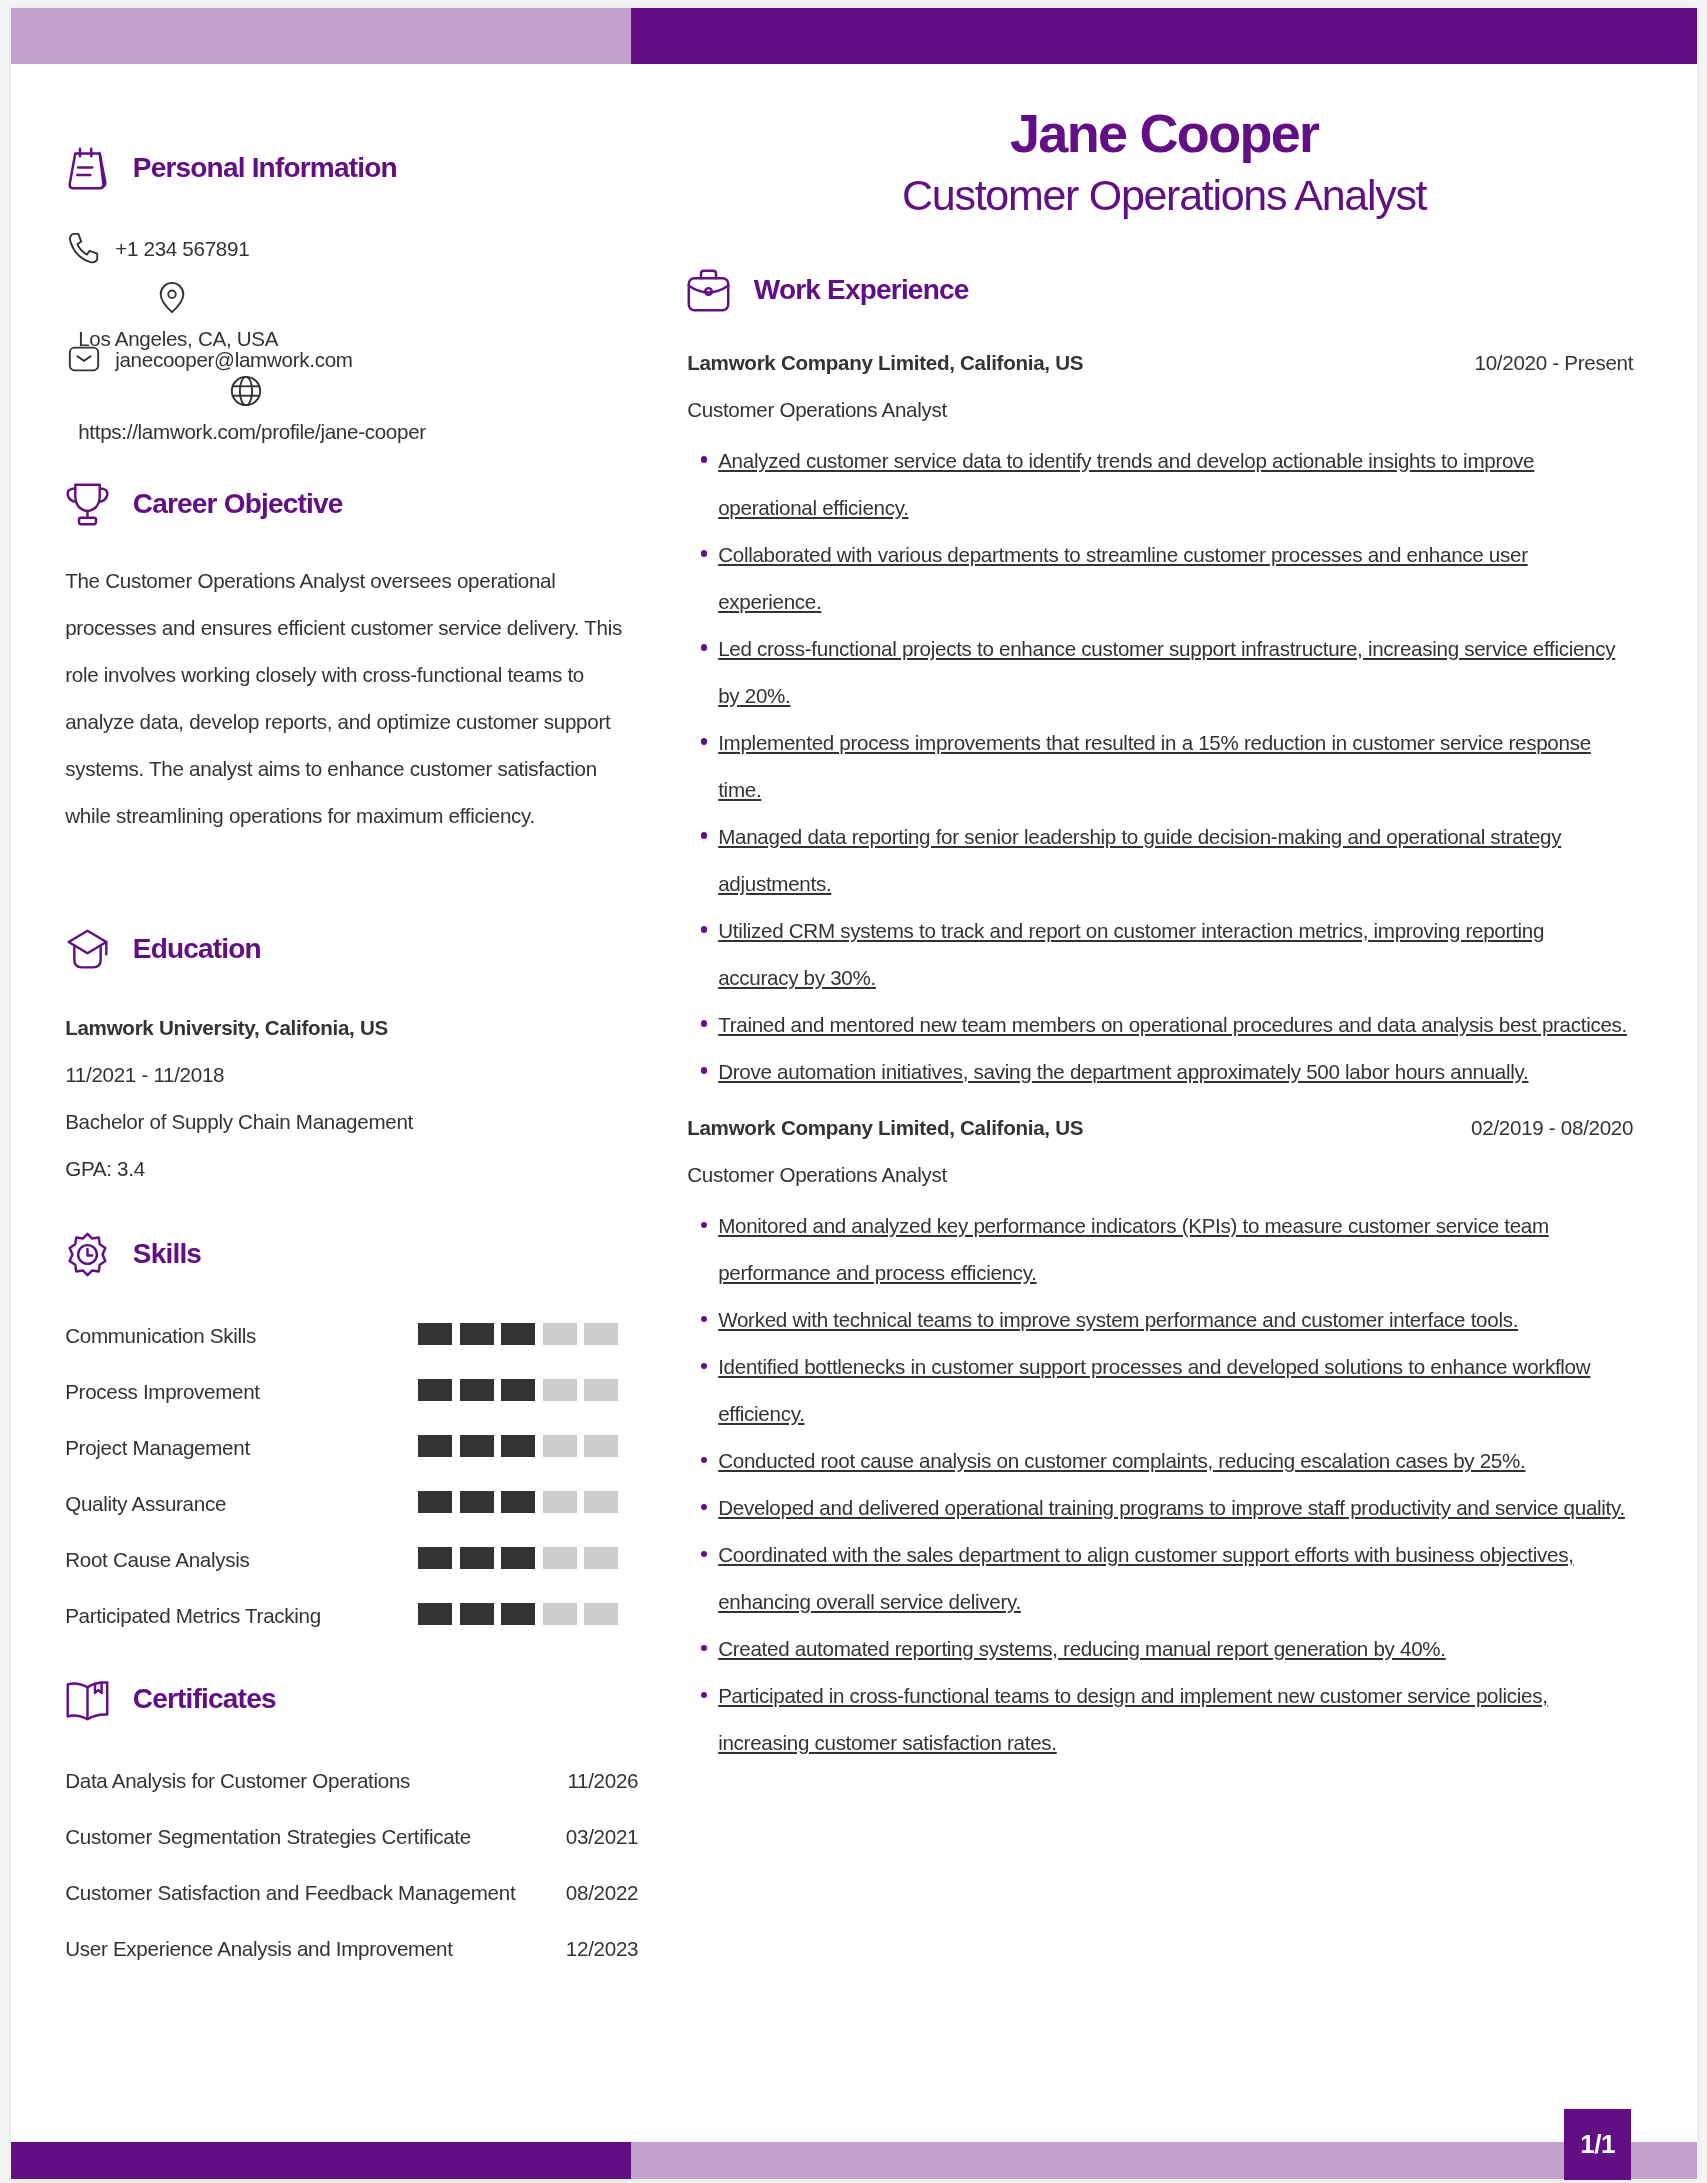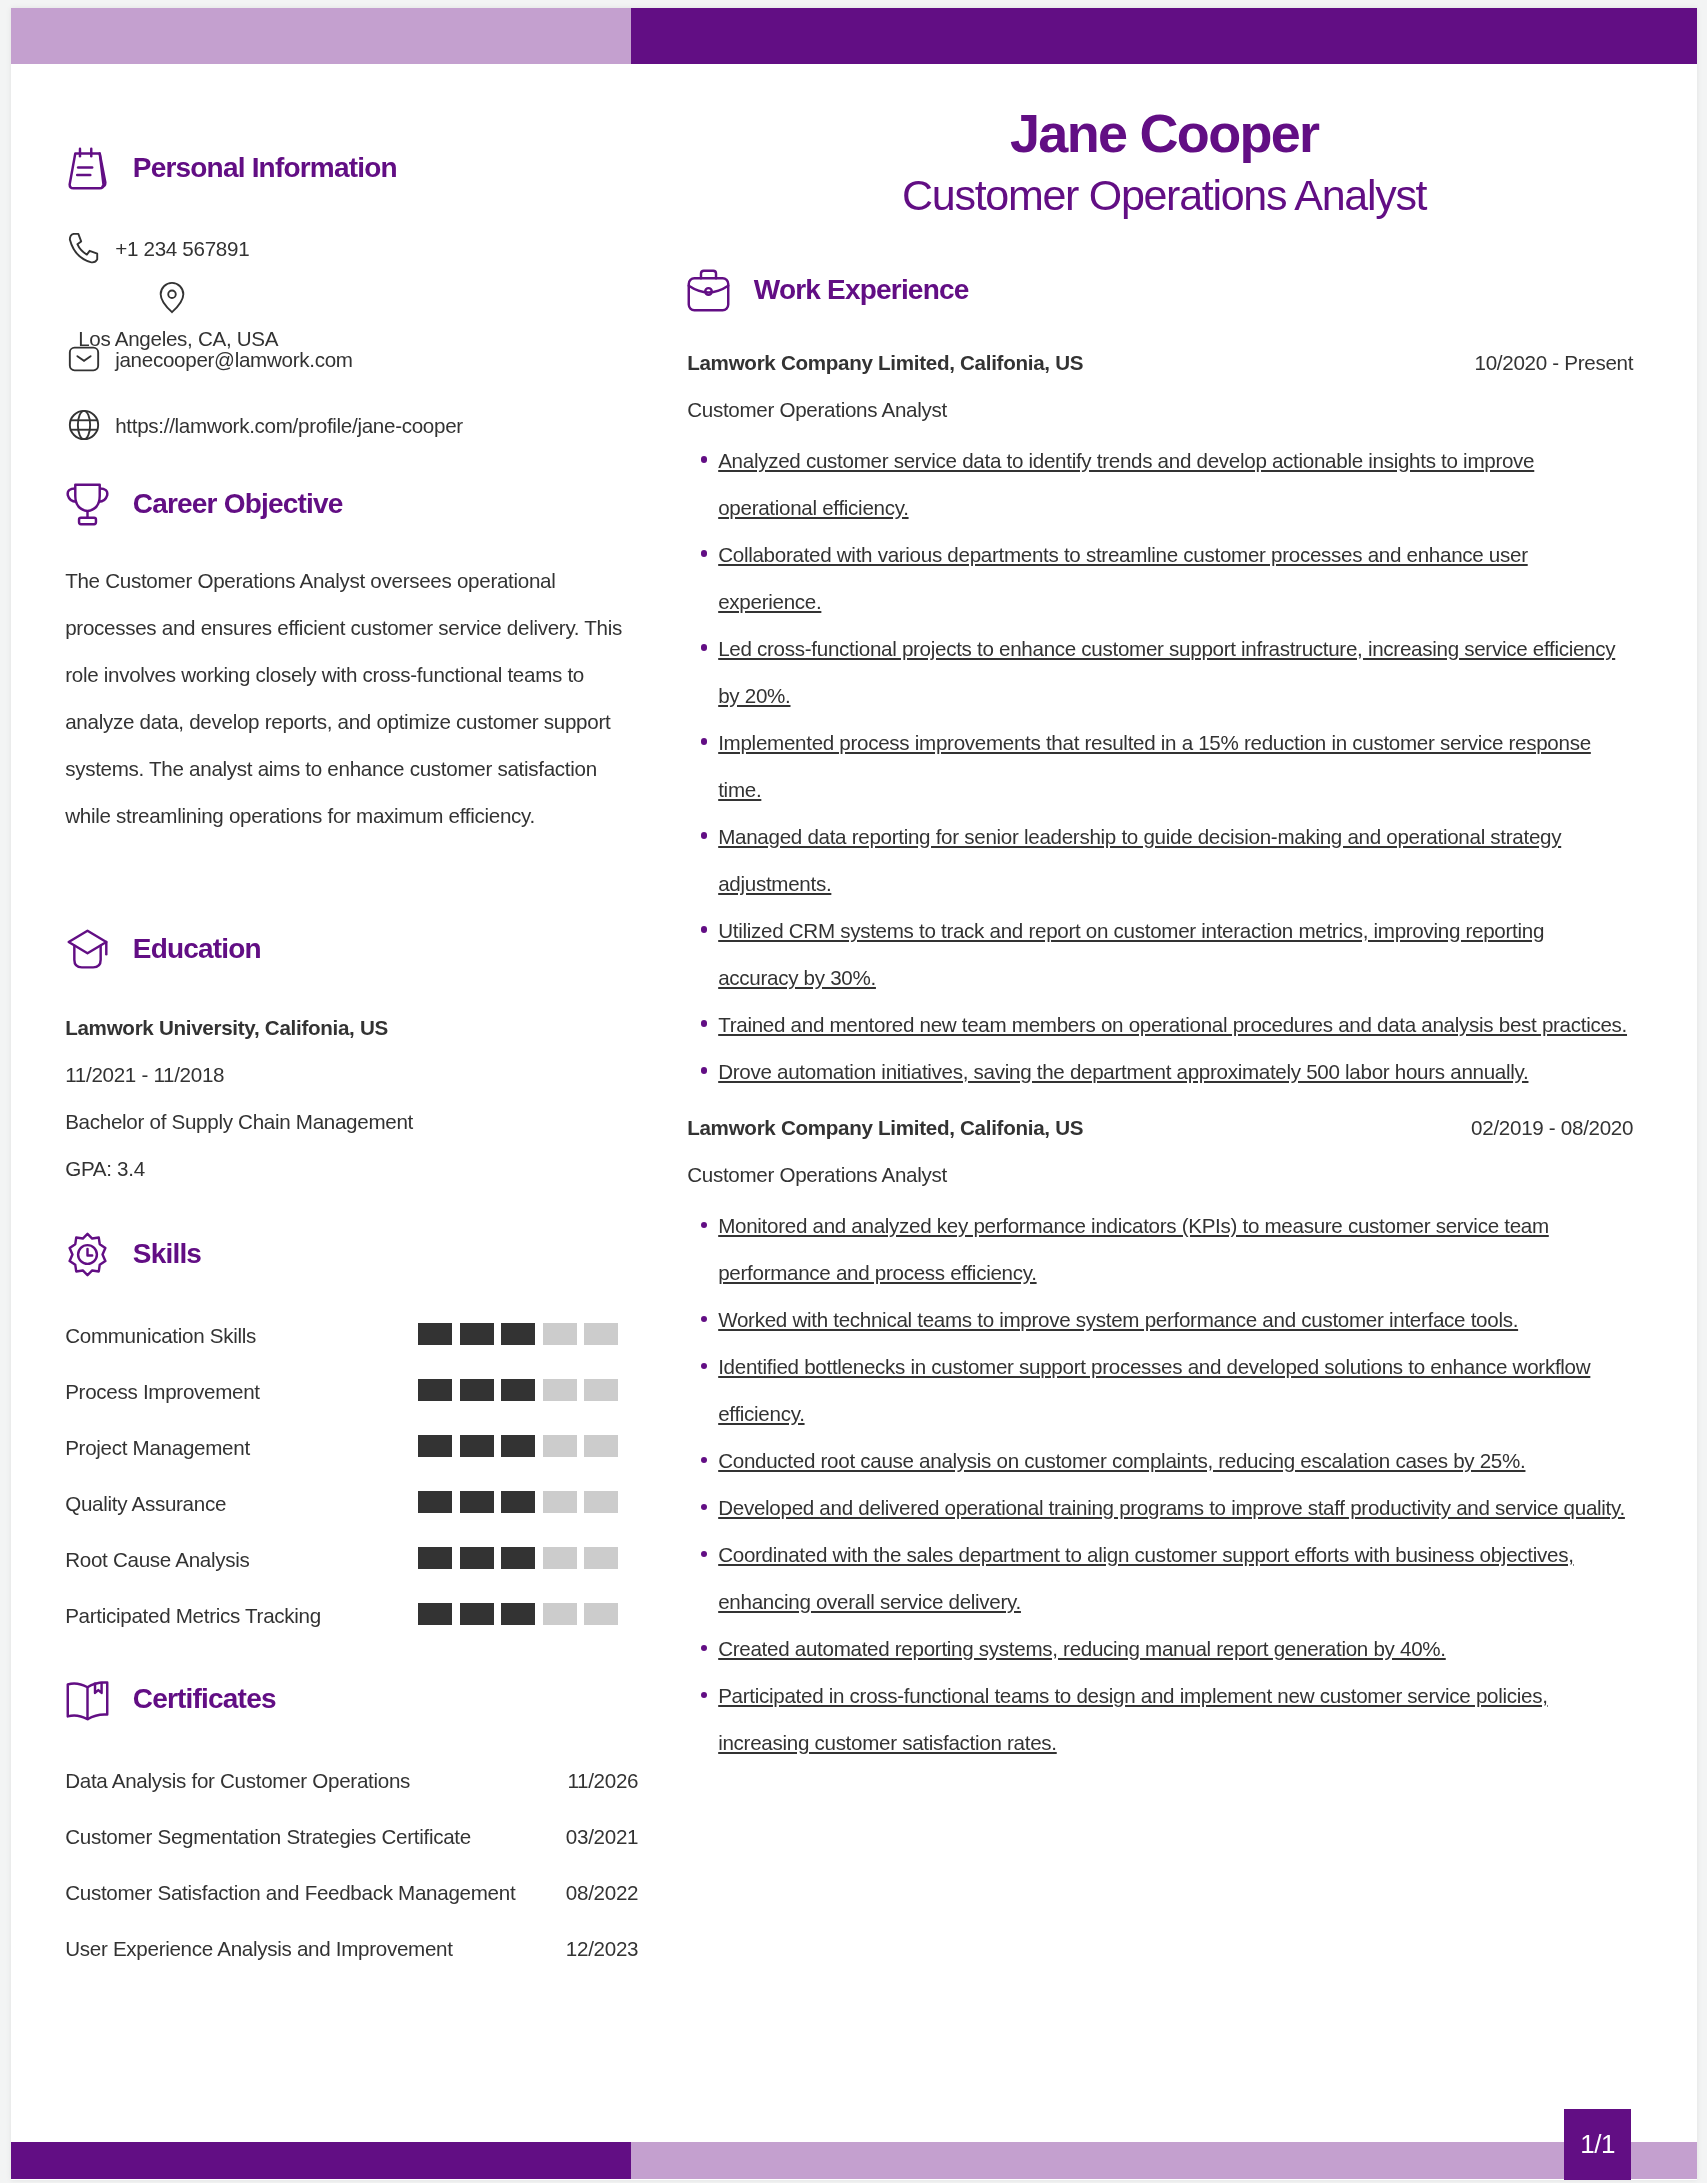--- a/index.html
+++ b/index.html
@@ -11,21 +11,21 @@
     position:absolute; left:11.2px; top:7.5px; width:1686px; height:2172px; background:#ffffff;
     box-shadow:0 0 5.6px rgba(0,0,0,0.08);
   }
   .bar { position:absolute; }
   .bar-top-left { left:0; top:0; width:620px; height:56px; }
   .bar-top-right { left:620px; top:0; width:1066px; height:56px; }
   .bar-bot-left { left:0; top:2134px; width:620px; height:37px; }
   .bar-bot-right { left:620px; top:2134px; width:1066px; height:37px; }
   .page-badge {
     position:absolute; left:1553px; top:2101px; width:67px; height:71px;
-    color:#fff; font-weight:normal; font-size:26px; display:flex; align-items:center; justify-content:center;
+    color:#fff; font-weight:bold; font-size:26px; display:flex; align-items:center; justify-content:center;
     letter-spacing:-0.5px;
   }
   .section-head { position:absolute; display:flex; align-items:center; height:47px; }
   .section-head .icon { width:49px; height:49px; display:flex; align-items:center; justify-content:center; }
   .section-head .icon svg { width:47px; height:47px; }
   .section-head .title {
     font-weight:bold; font-size:28px; margin-left:20.6px; letter-spacing:-0.8px;
   }
   .body-text { font-size:20.6px; letter-spacing:-0.3px; line-height:47px; color:#333333; }
   .contact-row { position:absolute; left:54px; display:flex; align-items:center; height:47px;justify-content:space-between; }
@@ -103,21 +103,21 @@
   </div>
   <div class="contact-row body-text" style="top:328px;">
     <span class="cicon">
       <svg viewBox="0 0 36 36" fill="none" stroke="#333" stroke-width="2" stroke-linecap="round">
         <rect x="3" y="6" width="30" height="24" rx="5"></rect>
         <path d="M11 15 L18 20 L25 15"></path>
       </svg>
     </span>
     <span class="ctext">janecooper@lamwork.com</span>
   </div>
-  <div class="contact-row body-text" style="top:394px;">
+  <div class="contact-row body-text" style="top:366px;flex-direction:column;">
     <span class="cicon">
       <svg viewBox="0 0 36 36" fill="none" stroke="#333" stroke-width="2">
         <circle cx="18" cy="18" r="15"></circle>
         <ellipse cx="18" cy="18" rx="6.5" ry="15"></ellipse>
         <line x1="3" y1="13" x2="33" y2="13"></line>
         <line x1="3" y1="23" x2="33" y2="23"></line>
       </svg>
     </span>
     <span class="ctext">https://lamwork.com/profile/jane-cooper</span>
   </div>

